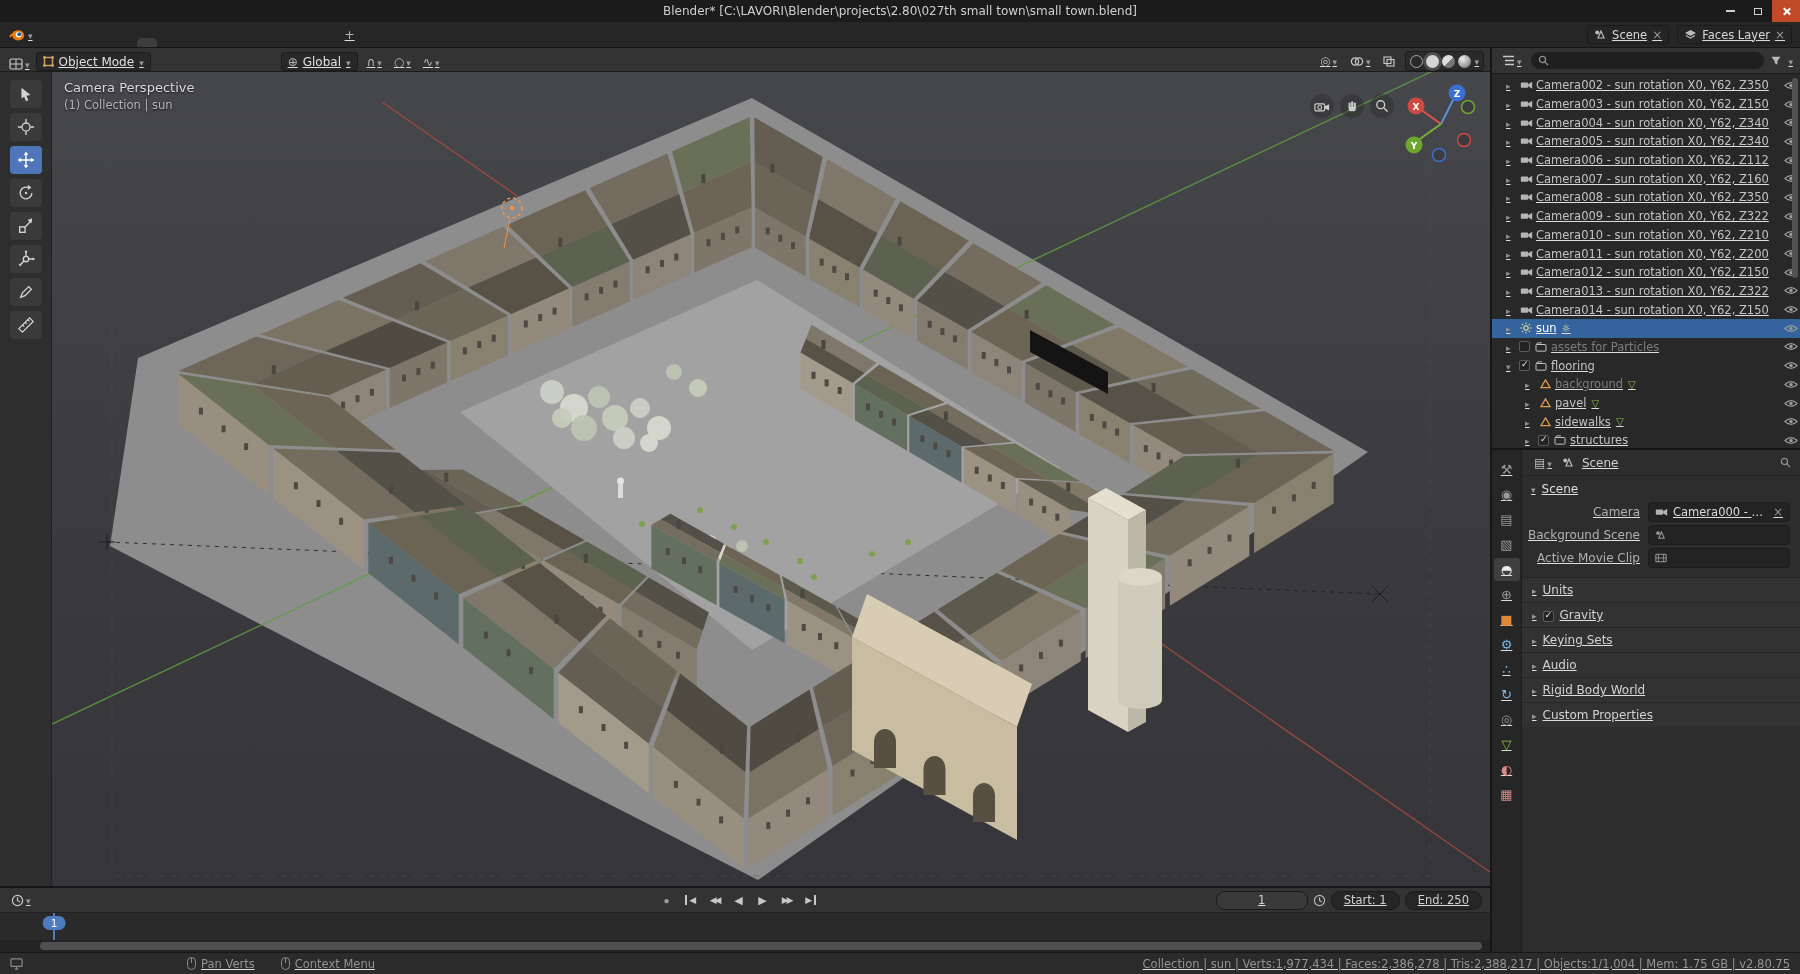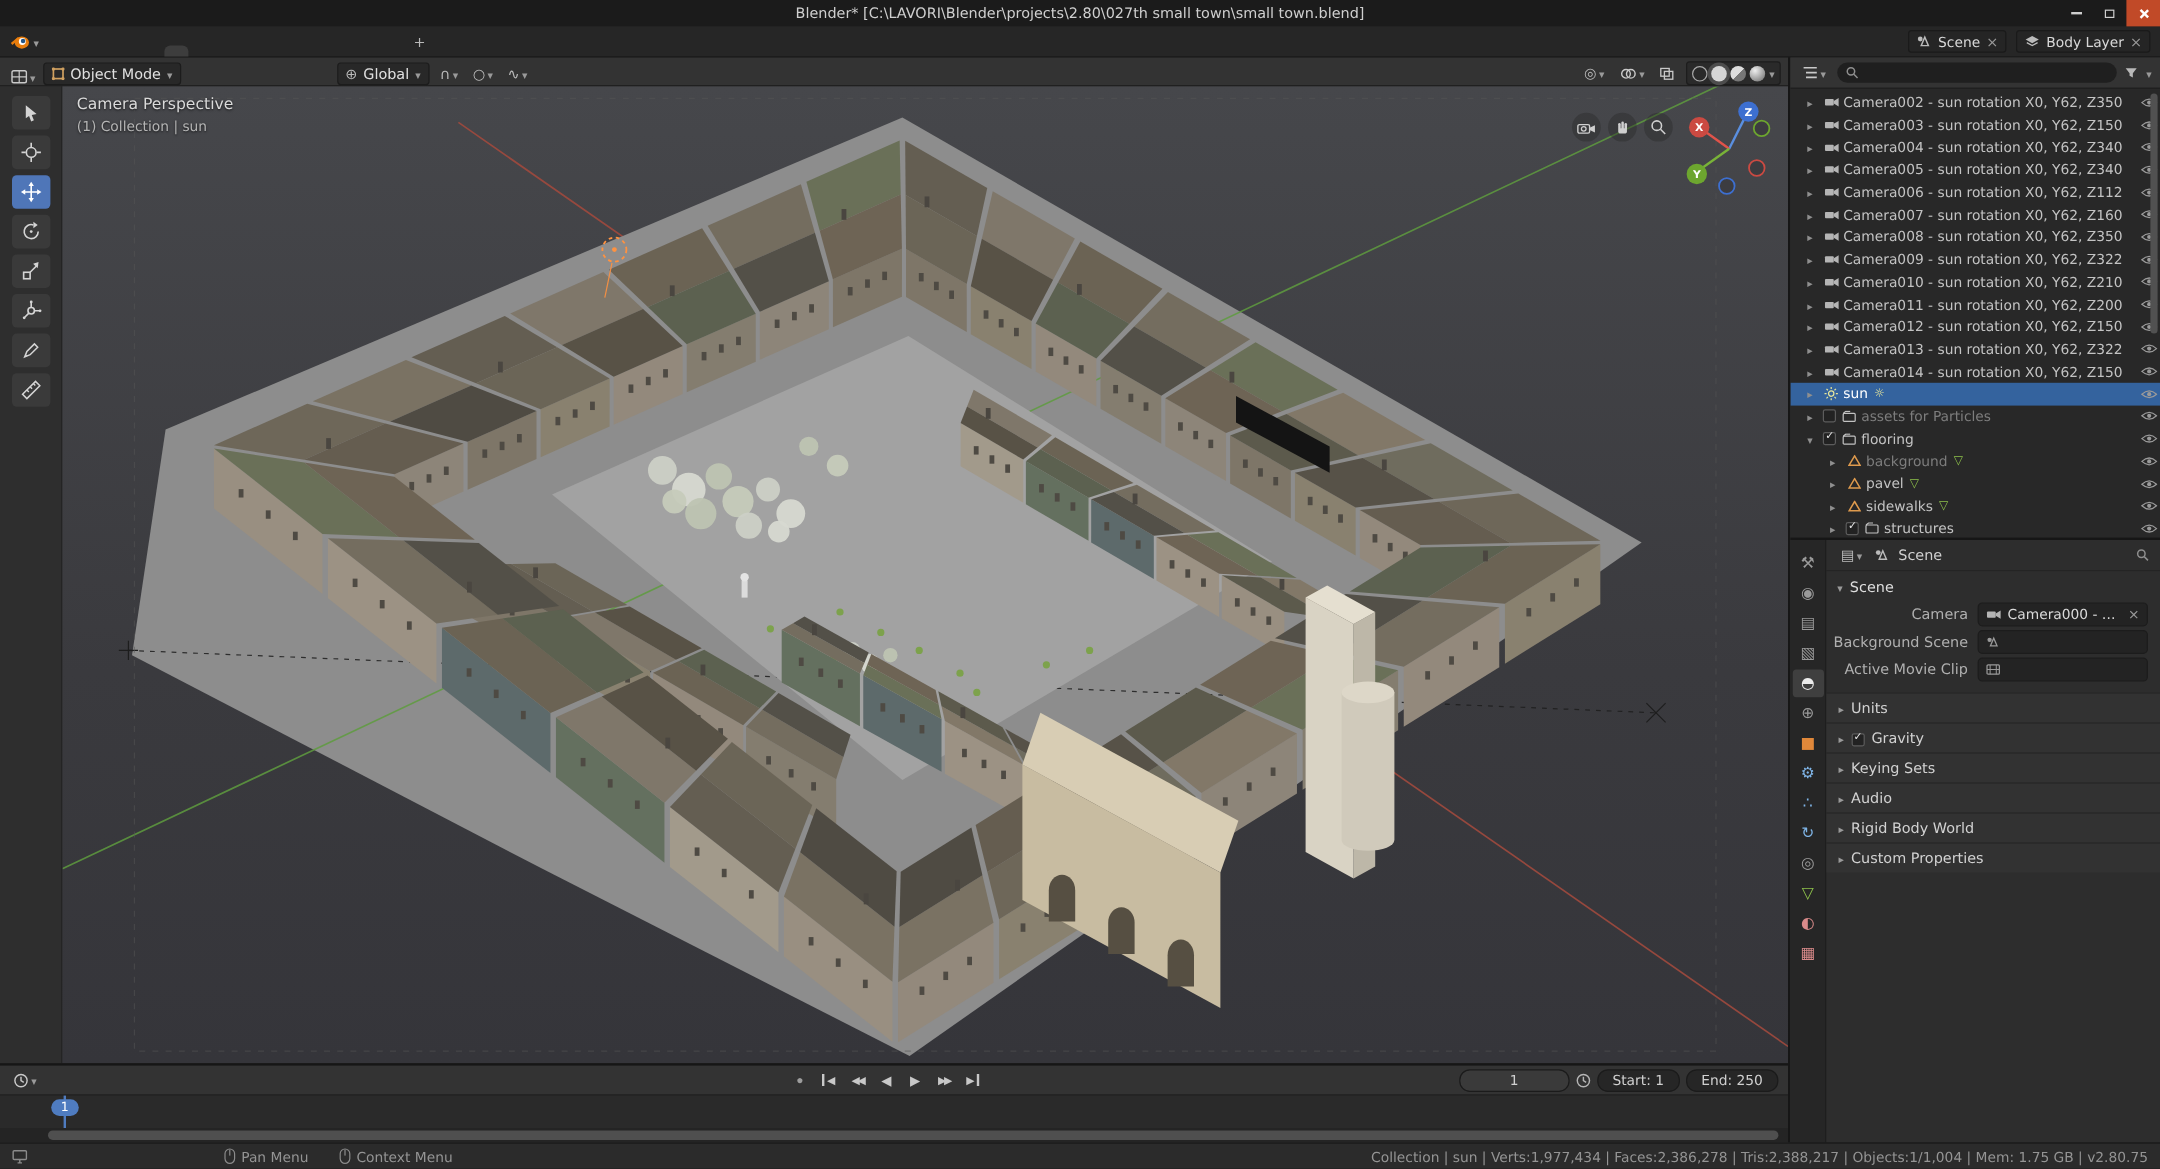--- a/index.html
+++ b/index.html
@@ -1,19 +1,19 @@
 <!DOCTYPE html>
 <html><head>
 <meta charset="utf-8">
 <style>
   * { margin:0; padding:0; box-sizing:border-box; }
   html,body { background:#111; }
   .app { width:1800px; height:974px; display:flex; flex-direction:column; background:#2b2b2b;
          color:#ddd; font-family:"DejaVu Sans","Liberation Sans",sans-serif; font-size:12px;
-         overflow:hidden; user-select:none; }
+         overflow:hidden; user-select:none;text-decoration:underline; }
 
   
   .titlebar { height:22px; background:#1b1b1b; position:relative; flex:none; display:flex; align-items:center; }
   .tb-title { position:absolute; left:0; right:0; text-align:center; color:#cfcfcf; font-size:12px; }
   .tb-controls { margin-left:auto; display:flex; height:100%; position:relative; z-index:2; }
   .tb-btn { width:28px; height:100%; display:flex; align-items:center; justify-content:center; }
   .tb-btn.close { background:#c14a28; }
   .min-glyph { width:9px; height:2px; background:#cfcfcf; }
   .max-glyph { width:8px; height:7px; border:1.4px solid #cfcfcf; }
   .x-glyph { position:relative; width:9px; height:9px; }
@@ -214,21 +214,21 @@
         <span class="chip-label">Scene</span>
         <span class="chip-x"></span>
       </div>
       <div class="chip">
         <span>
             <svg class="mini" width="13" height="11" viewBox="0 0 13 11">
               <path d="M6.5,1 L12,4 L6.5,7 L1,4 Z" fill="#bbb"></path>
               <path d="M2,6.5 L6.5,9 L11,6.5" fill="none" stroke="#bbb" stroke-width="1.1"></path>
             </svg>
           </span>
-        <span class="chip-label">Body Layer</span>
+        <span class="chip-label">Faces Layer</span>
         <span class="chip-x"></span>
       </div>
     </div>
   </div>
 
   <div class="main">
 
     <div class="left-region">
 
       <div class="vph">
@@ -1387,21 +1387,21 @@
   <div class="statusbar">
     <span>
         <svg class="mini" width="13" height="12" viewBox="0 0 14 13" fill="none" stroke="#8b8b8b" stroke-width="1.3">
           <rect x="1" y="1" width="12" height="8" rx="1"></rect>
           <path d="M5,12 H9 M7,9 V12"></path>
         </svg>
       </span>
     <div class="sb-hints">
       <span class="hint">
           <span class="mouse-ic"></span>
-          <span>Pan Menu</span>
+          <span>Pan Verts</span>
         </span>
         <span class="hint">
           <span class="mouse-ic"></span>
           <span>Context Menu</span>
         </span>
     </div>
     <span class="sb-stats">Collection | sun | Verts:1,977,434 | Faces:2,386,278 | Tris:2,388,217 | Objects:1/1,004 | Mem: 1.75 GB | v2.80.75</span>
   </div>
 </div>
 

